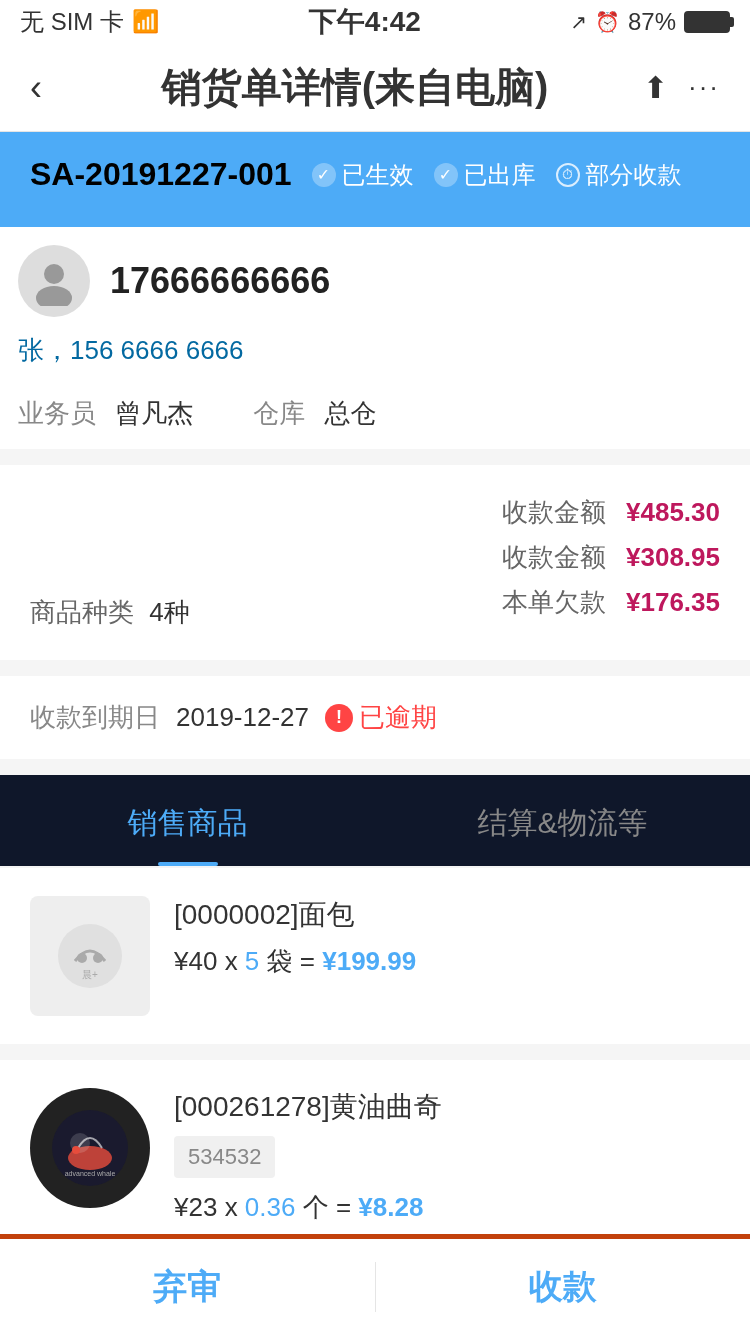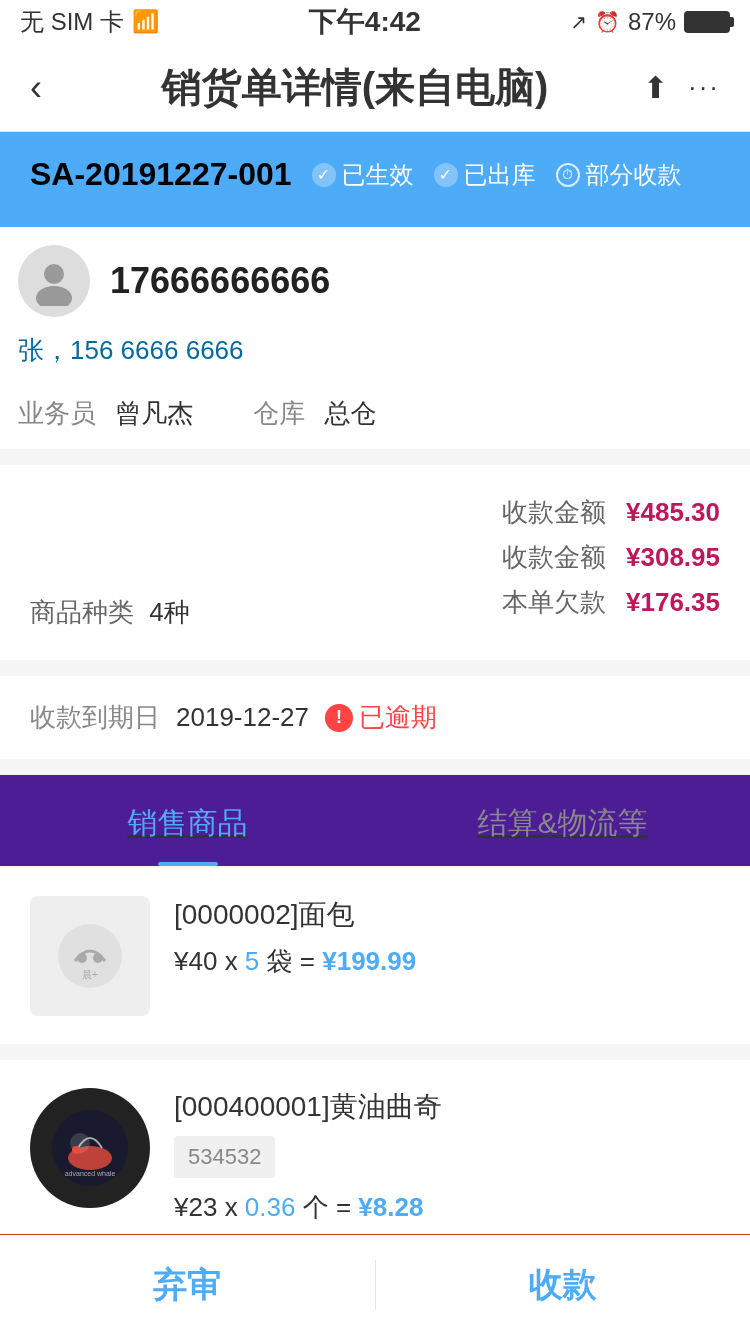--- a/index.html
+++ b/index.html
@@ -231,24 +231,23 @@
       color: #fff;
       display: flex;
       align-items: center;
       justify-content: center;
       font-size: 18px;
       font-weight: 700;
     }
 
     
     .tabs {
-      background: #4c1d95;
+      background: #0f172a;
       display: flex;
       margin-bottom: 2px;
-      text-decoration: underline;
     }
     .tab {
       flex: 1;
       text-align: center;
       padding: 28px 0 22px;
       font-size: 30px;
       color: #888;
       position: relative;
       cursor: pointer;
     }
@@ -313,21 +312,21 @@
     .product-price .total { color: #4dabf7; font-weight: 600; }
 
     
     .bottom-bar {
       position: fixed;
       bottom: 0;
       left: 0;
       width: 750px;
       height: 100px;
       background: #fff;
-      border-top: 1px solid #c2410c;
+      border-top: 5px solid #c2410c;
       display: flex;
       align-items: center;
     }
     .bottom-btn {
       flex: 1;
       text-align: center;
       font-size: 34px;
       font-weight: 600;
       cursor: pointer;
       padding: 20px 0;
@@ -478,21 +477,21 @@
       <svg viewBox="0 0 80 80" fill="none">
         <circle cx="40" cy="40" r="38" fill="#1a1a2e"></circle>
         <ellipse cx="40" cy="50" rx="22" ry="12" fill="#e74c3c" opacity="0.8"></ellipse>
         <circle cx="30" cy="35" r="10" fill="#fff" opacity="0.15"></circle>
         <path d="M28 40 Q40 20 52 40" stroke="#fff" stroke-width="2" fill="none" opacity="0.6"></path>
         <circle cx="26" cy="42" r="4" fill="#e74c3c"></circle>
         <text x="40" y="68" text-anchor="middle" font-size="7" fill="#aaa">advanced whale</text>
       </svg>
     </div>
     <div class="product-info">
-      <div class="product-name">[000400001]黄油曲奇</div>
+      <div class="product-name">[000261278]黄油曲奇</div>
       <div class="product-sku">534532</div>
       <div class="product-price">
         <span>¥23</span>
         <span> x </span>
         <span class="qty">0.36</span>
         <span>个</span>
         <span> = </span>
         <span class="total">¥8.28</span>
       </div>
     </div>

